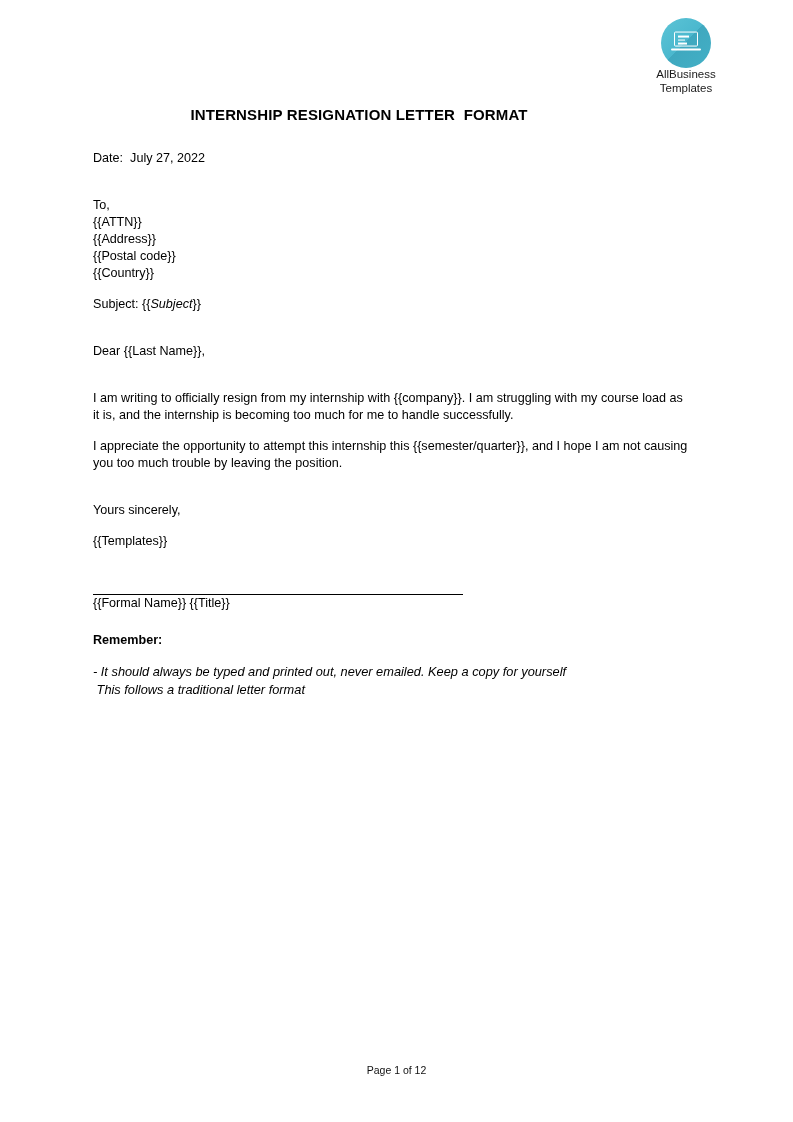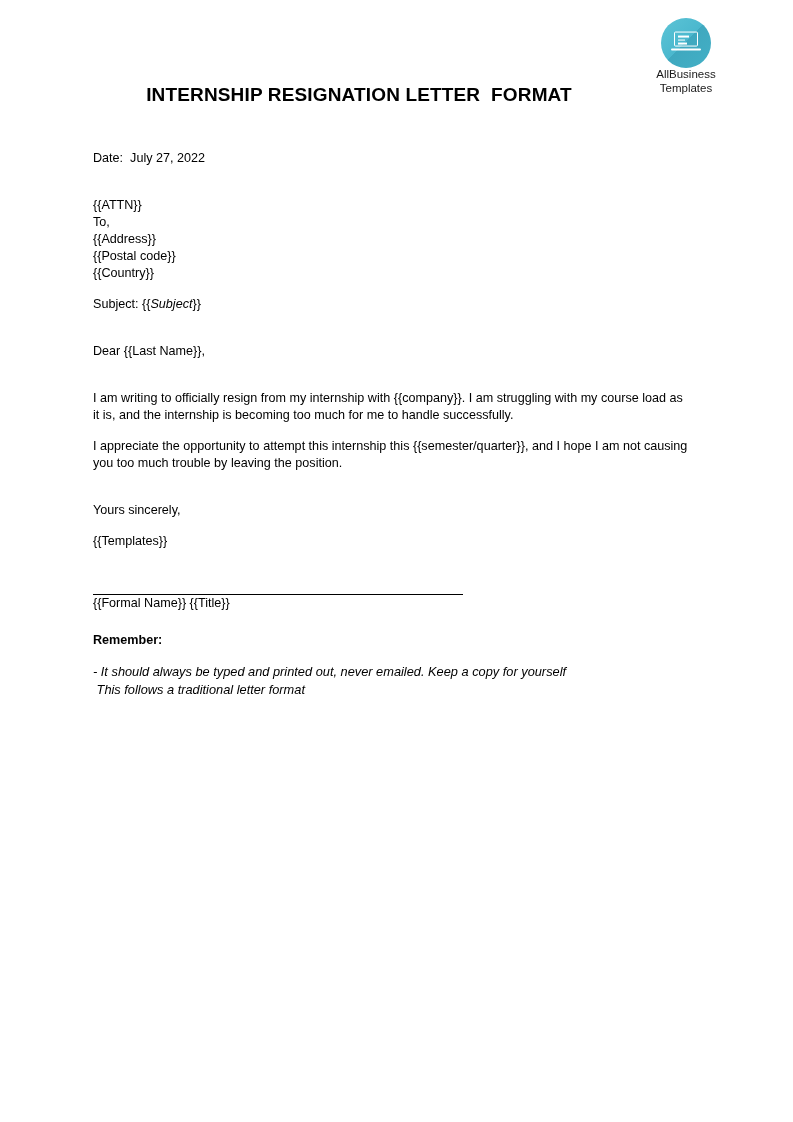--- a/index.html
+++ b/index.html
@@ -76,26 +76,26 @@
     margin-top: 0;
     font-family: "Liberation Sans", sans-serif;
     font-size: 11.5px;
     line-height: 13.5px;
     color: #1a1a1a;
   }
 
   
   .doc-title {
     position: absolute;
-    top: 84px;
+    top: 106px;
     left: 0;
     width: 718px;
     text-align: center;
     font-family: "Liberation Sans", sans-serif;
-    font-size: 19px;
+    font-size: 15px;
     font-weight: bold;
     letter-spacing: 0.15px;
     white-space: pre;
   }
 
   
   .body-area {
     position: absolute;
     left: 93px;
     top: 150px;
@@ -168,22 +168,22 @@
   </div>
 
   <div class="doc-title">INTERNSHIP RESIGNATION LETTER  FORMAT</div>
 
   <div class="body-area">
 
     <div class="line">Date:  July 27, 2022</div>
 
     <div class="spacer-30"></div>
 
+    <div class="line">To,</div>
     <div class="line">{{ATTN}}</div>
-    <div class="line">To,</div>
     <div class="line">{{Address}}</div>
     <div class="line">{{Postal code}}</div>
     <div class="line">{{Country}}</div>
 
     <div class="spacer-14"></div>
 
     <div class="line"><span>Subject: {{</span><span class="subject-var">Subject</span><span>}}</span></div>
 
     <div class="spacer-30"></div>
 
@@ -216,14 +216,15 @@
 
     <div class="remember-head">Remember:</div>
 
     <div class="spacer-14"></div>
 
     <div class="note">- It should always be typed and printed out, never emailed. Keep a copy for yourself</div>
     <div class="note"> This follows a traditional letter format</div>
 
   </div>
 
+  <div class="footer">Page 1 of 12</div>
 
 </div>
 
 </body></html>

